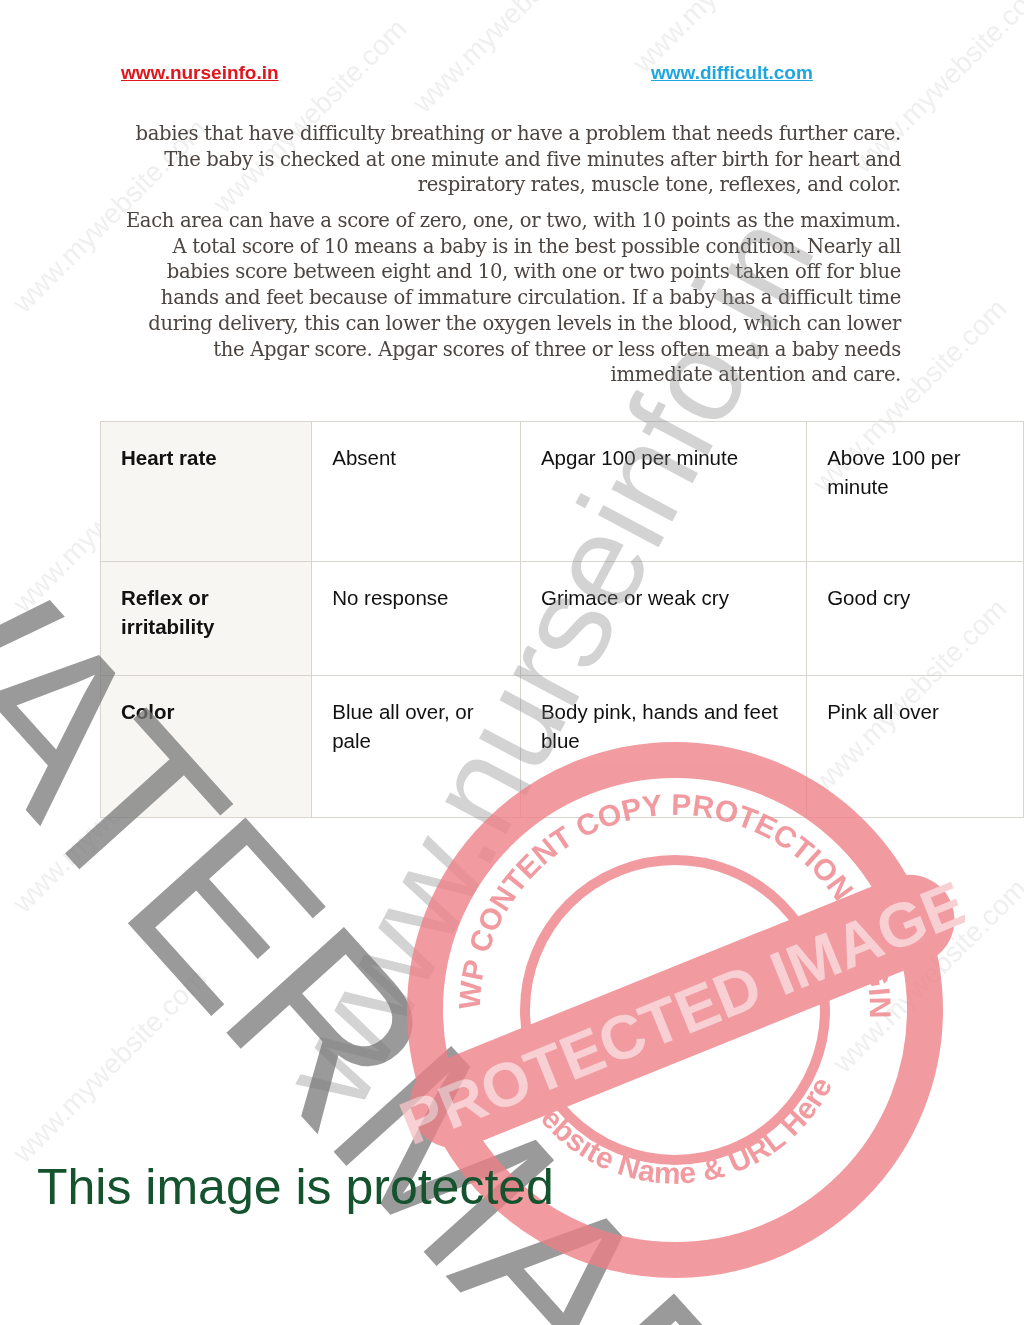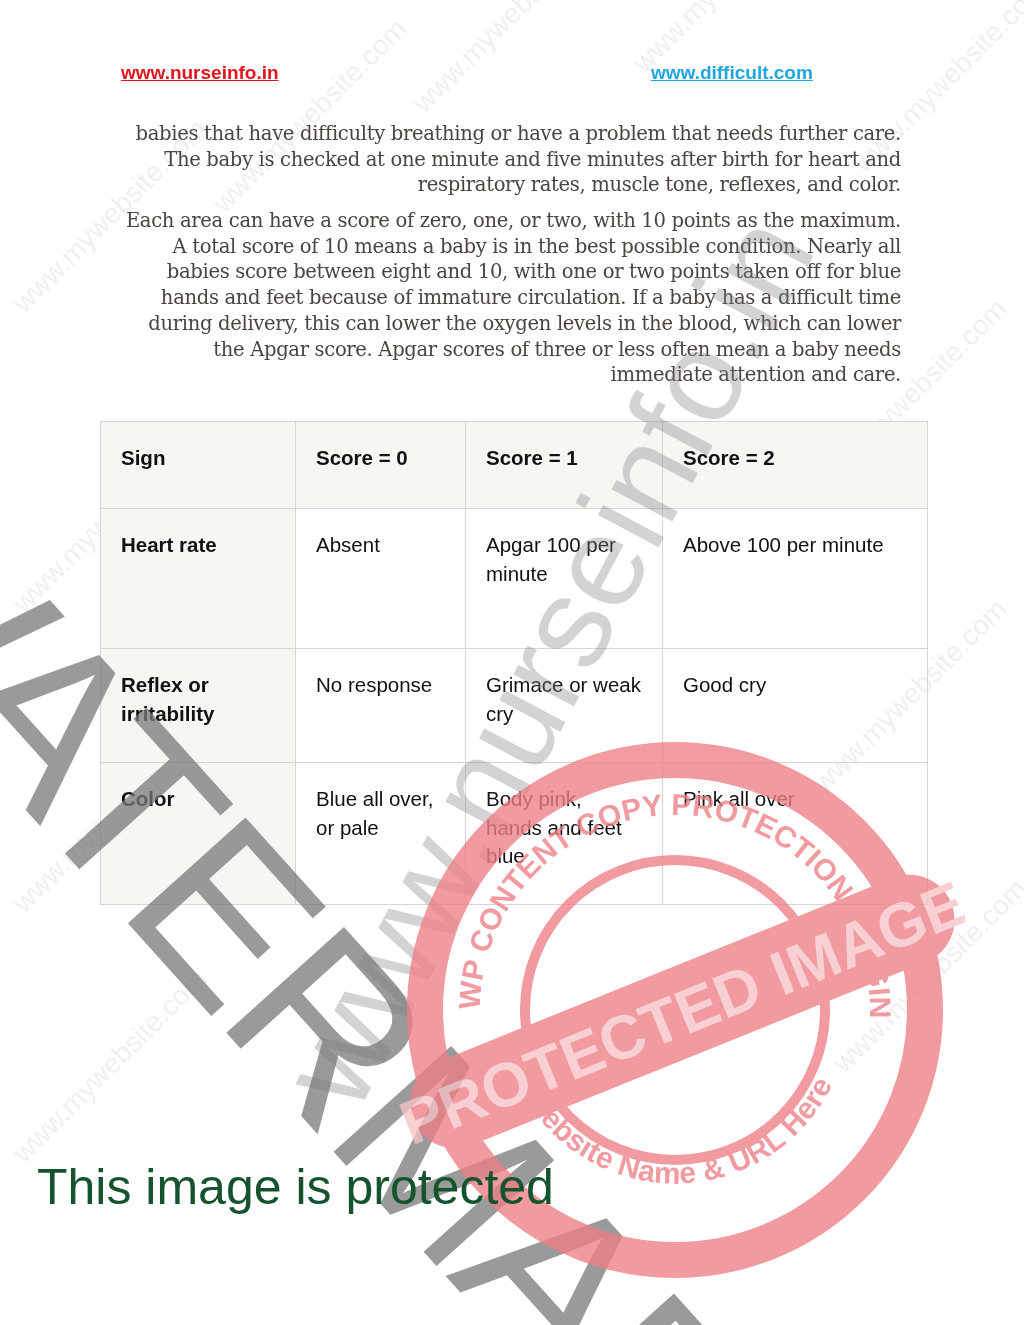--- a/index.html
+++ b/index.html
@@ -42,26 +42,20 @@
 </div>
 
 <a class="hdr-link hdr-left">www.nurseinfo.in</a>
 <a class="hdr-link hdr-right">www.difficult.com</a>
 
 <p class="para p1" style="margin:0">babies that have difficulty breathing or have a problem that needs further care. The baby is checked at one minute and five minutes after birth for heart and respiratory rates, muscle tone, reflexes, and color.</p>
 <p class="para p2" style="margin:0">Each area can have a score of zero, one, or two, with 10 points as the maximum. A total score of 10 means a baby is in the best possible condition. Nearly all babies score between eight and 10, with one or two points taken off for blue hands and feet because of immature circulation. If a baby has a difficult time during delivery, this can lower the oxygen levels in the blood, which can lower the Apgar score. Apgar scores of three or less often mean a baby needs immediate attention and care.</p>
 
 <table class="apgar">
   <tbody>
-      <tr class="r-h">
-    <th class="c0">Sign</th>
-    <th class="c1">Score = 0</th>
-    <th class="c2">Score = 1</th>
-    <th class="c3">Score = 2</th>
-  </tr>
   <tr class="r1">
     <td class="sign">Heart rate</td>
     <td>Absent</td>
     <td>Apgar 100 per minute</td>
     <td>Above 100 per minute</td>
   </tr>
   <tr class="r4">
     <td class="sign">Reflex or irritability</td>
     <td>No response</td>
     <td>Grimace or weak cry</td>

